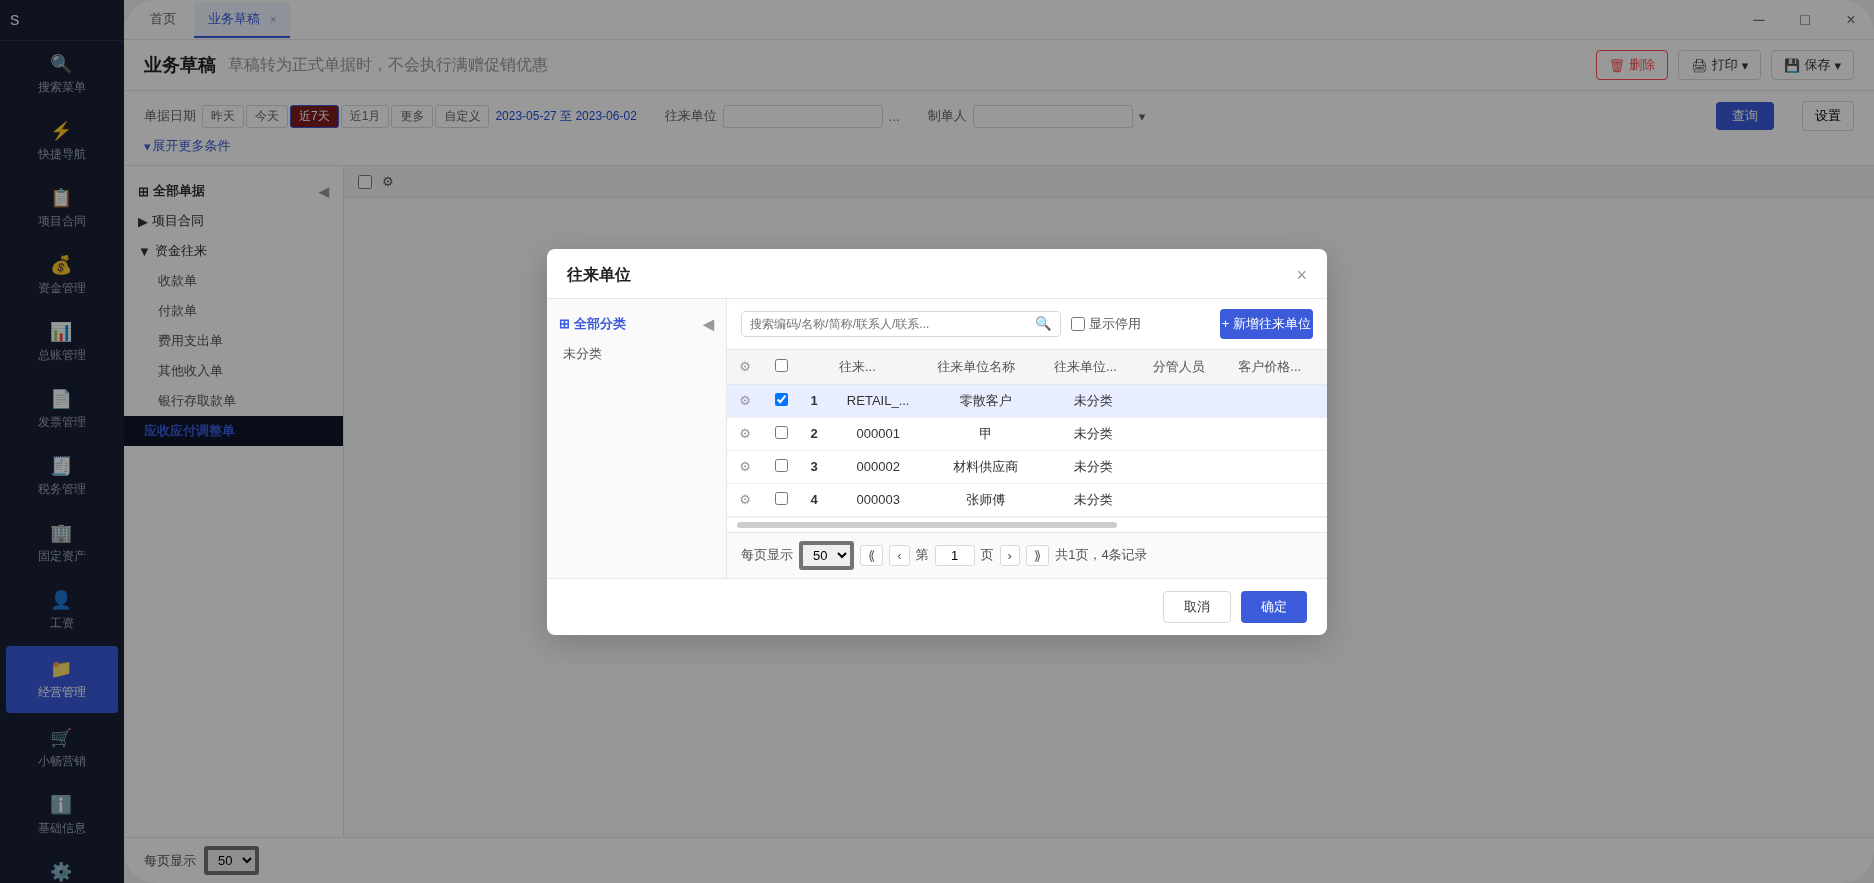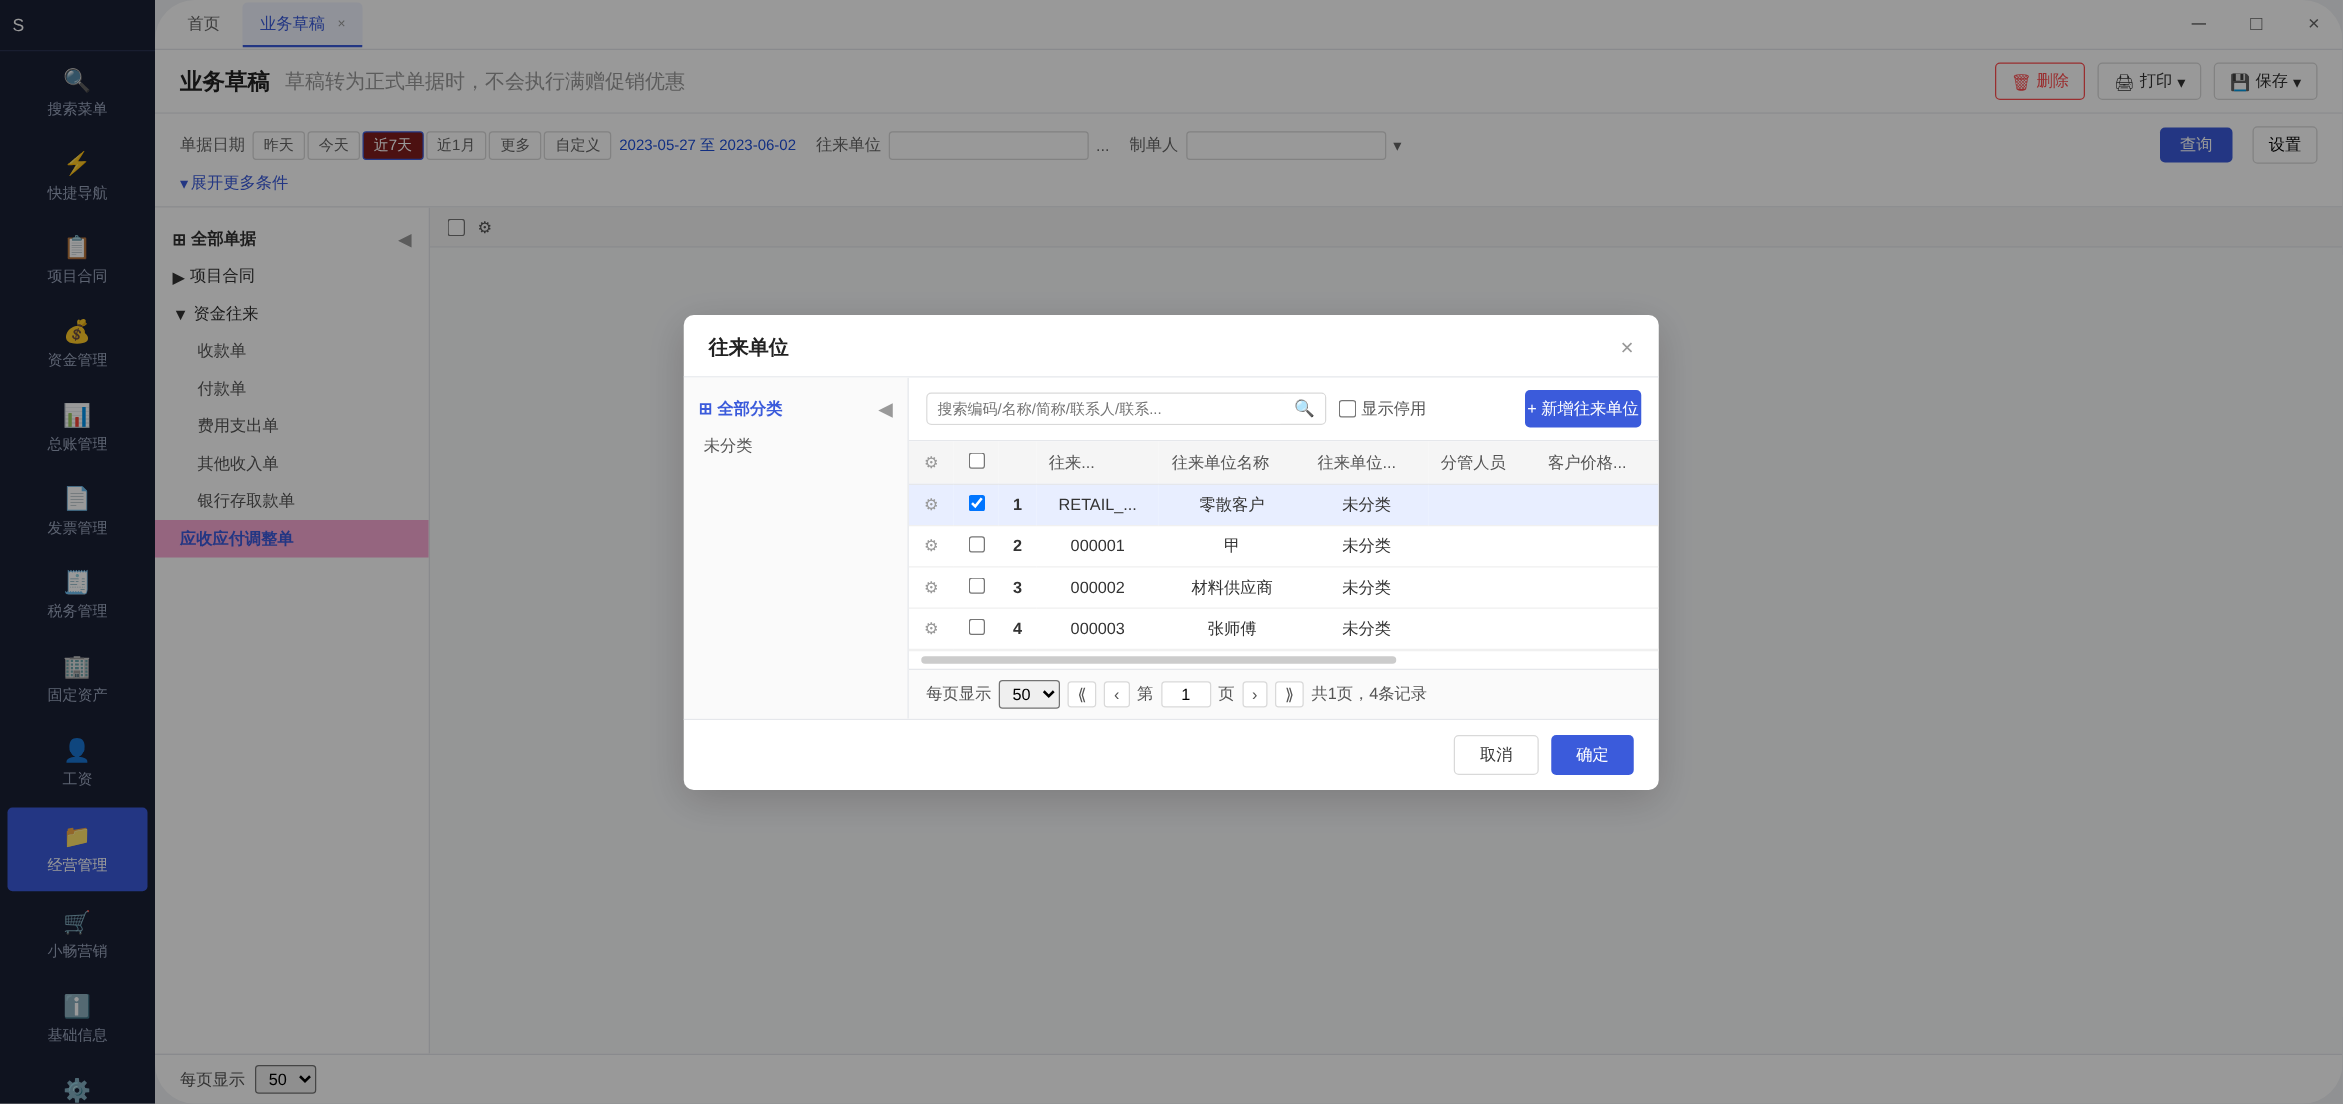--- a/index.html
+++ b/index.html
@@ -27,39 +27,39 @@
     
     .page-header { background: #fff; padding: 10px 20px; border-bottom: 1px solid #e5e7eb; display: flex; align-items: center; justify-content: space-between; }
     .page-title { font-size: 18px; font-weight: 600; color: #222; }
     .page-subtitle { font-size: 16px; color: #999; margin-left: 12px; }
     .header-actions { display: flex; align-items: center; gap: 10px; }
     .btn { padding: 5px 12px; border-radius: 4px; border: 1px solid #d9d9d9; background: #fff; cursor: pointer; font-size: 13px; color: #333; display: flex; align-items: center; gap: 4px; }
     .btn-danger { color: #ff4d4f; border-color: #ff4d4f; }
 
     
     .filter-bar { background: #fff; padding: 10px 20px; border-bottom: 1px solid #e5e7eb; }
-    .filter-row { display: flex; align-items: center; gap: 16px; flex-wrap: wrap; }
+    .filter-row { display: flex; align-items: center; gap: 28px; flex-wrap: wrap; }
     .filter-item { display: flex; align-items: center; gap: 6px; font-size: 13px; color: #666; }
     .filter-period-btns { display: flex; gap: 2px; }
     .period-btn { padding: 2px 8px; border: 1px solid #d9d9d9; background: #fff; border-radius: 3px; font-size: 12px; cursor: pointer; color: #666; }
     .period-btn.active { background: #7f1d1d; color: #fff; border-color: #3b5bdb; }
     .date-range { font-size: 12px; color: #1d4ed8; }
     .filter-input { border: 1px solid #d9d9d9; border-radius: 3px; padding: 3px 8px; font-size: 13px; width: 180px; }
     .expand-btn { color: #3b5bdb; cursor: pointer; font-size: 13px; display: flex; align-items: center; gap: 2px; }
     .search-btn { background: #3b5bdb; color: #fff; border: none; border-radius: 4px; padding: 5px 16px; cursor: pointer; font-size: 13px; }
     .settings-btn { border: 1px solid #d9d9d9; background: #fff; border-radius: 4px; padding: 5px 12px; cursor: pointer; font-size: 13px; }
 
     
     .content-area { display: flex; flex: 1; overflow: hidden; }
 
     
     .left-menu { width: 220px; background: #fff; border-right: 1px solid #e5e7eb; overflow-y: auto; flex-shrink: 0; padding: 10px 0; }
     .left-menu-header { display: flex; align-items: center; justify-content: space-between; padding: 6px 14px; font-size: 13px; font-weight: 600; }
     .left-menu-item { padding: 6px 14px 6px 20px; font-size: 13px; cursor: pointer; color: #555; display: flex; align-items: center; gap: 6px; }
-    .left-menu-item.active { background: #f9a8d4; color: #3b5bdb; font-weight: 600; }
+    .left-menu-item.active { background: #0f172a; color: #3b5bdb; font-weight: 600; }
     .left-menu-group { padding: 6px 14px; font-size: 13px; color: #333; display: flex; align-items: center; gap: 4px; cursor: pointer; font-weight: 500; }
     .left-menu-sub { padding-left: 14px; }
 
     
     .table-area { flex: 1; overflow: auto; background: #f9fafb; position: relative; }
     .empty-hint { display: flex; align-items: center; justify-content: center; height: 200px; color: #999; font-size: 14px; }
 
     
     .overlay { position: fixed; top: 0; left: 0; right: 0; bottom: 0; background: rgba(0,0,0,0.4); z-index: 100; display: flex; align-items: center; justify-content: center; }
 
@@ -91,21 +91,21 @@
     table { width: 100%; border-collapse: collapse; font-size: 13px; }
     thead th { background: #f5f5f5; padding: 8px 10px; text-align: left; color: #555; font-weight: 500; border-bottom: 1px solid #e5e7eb; white-space: nowrap; }
     tbody td { padding: 7px 10px; border-bottom: 1px solid #f0f0f0; color: #333; white-space: nowrap; text-align: center; }
     tbody tr.selected { background: #e8eeff; }
     .col-check { width: 36px; text-align: center; }
     .col-gear { width: 36px; text-align: center; color: #999; }
     .col-num { width: 30px; text-align: center; color: #333; font-weight: 600; }
 
     
     .dialog-footer-bar { padding: 8px 14px; border-top: 1px solid #e5e7eb; display: flex; align-items: center; gap: 6px; font-size: 13px; color: #555; background: #fafafa; }
-    .page-size-select { border: 1px solid #737373; border-radius: 3px; padding: 2px 6px; font-size: 13px; }
+    .page-size-select { border: 4px solid #737373; border-radius: 3px; padding: 2px 6px; font-size: 13px; }
     .page-nav-btn { border: 1px solid #d9d9d9; background: #fff; border-radius: 3px; padding: 2px 7px; cursor: pointer; color: #555; font-size: 13px; }
     .page-nav-btn:disabled { color: #ccc; cursor: not-allowed; }
     .page-input { width: 40px; text-align: center; border: 1px solid #d9d9d9; border-radius: 3px; padding: 2px 4px; font-size: 13px; }
     .dialog-actions { padding: 12px 20px; border-top: 1px solid #e5e7eb; display: flex; justify-content: flex-end; gap: 10px; }
     .cancel-btn { padding: 6px 20px; border: 1px solid #d9d9d9; background: #fff; border-radius: 4px; cursor: pointer; font-size: 13px; color: #333; }
     .confirm-btn { padding: 6px 20px; background: #3b5bdb; color: #fff; border: none; border-radius: 4px; cursor: pointer; font-size: 13px; }
 
     
     .dialog-table-wrap::-webkit-scrollbar { height: 6px; width: 6px; }
     .dialog-table-wrap::-webkit-scrollbar-thumb { background: #ccc; border-radius: 3px; }

